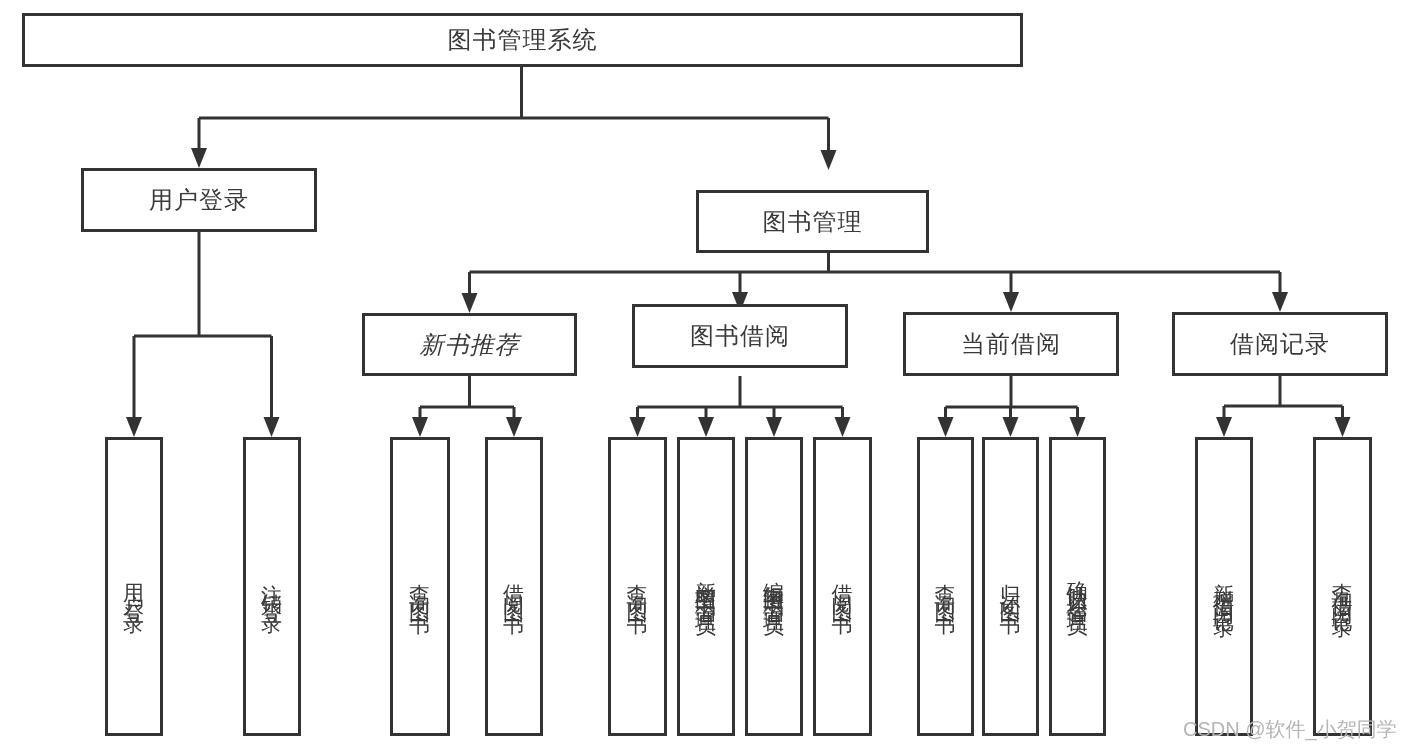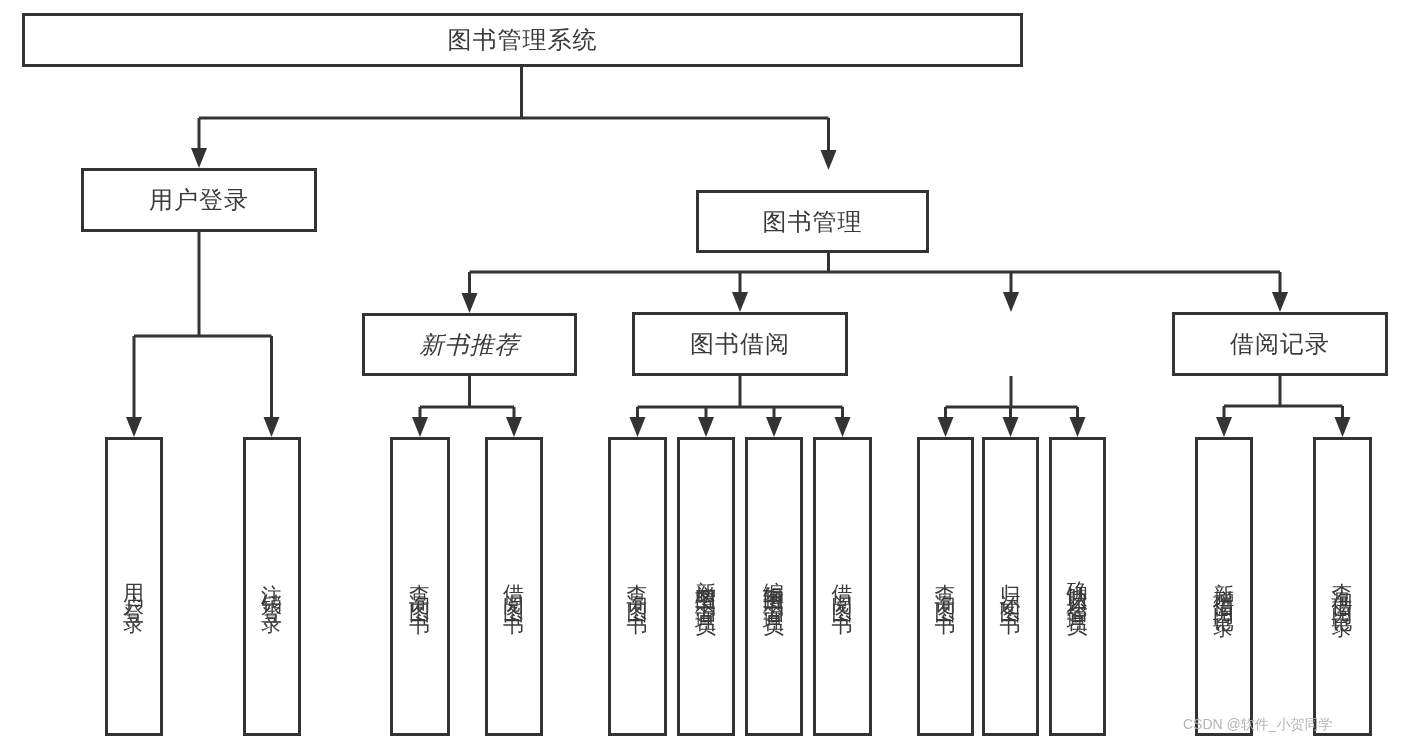--- a/index.html
+++ b/index.html
@@ -11,21 +11,21 @@
   .node{
     position:absolute;box-sizing:border-box;border:3px solid #333333;background:#ffffff;
     display:flex;align-items:center;justify-content:center;text-align:center;
   }
   .h-label{font-size:24px;letter-spacing:1px;white-space:nowrap;}
   .v-node .v-label{
     writing-mode:vertical-rl;text-orientation:mixed;
     font-size:21px;letter-spacing:10px;line-height:1;white-space:nowrap;
   }
   .watermark{
-    position:absolute;left:1183px;top:716px;font-size:14px;color:#b5b5b8;
+    position:absolute;left:1183px;top:716px;font-size:20px;color:#b5b5b8;
     letter-spacing:0px;white-space:nowrap;
   }
 </style>
 </head>
 <body>
 
 <div class="stage">
 
   <svg class="wires" viewBox="0 0 1405 747" xmlns="http://www.w3.org/2000/svg">
     <g stroke="#333333" stroke-width="3" fill="none">
@@ -74,22 +74,25 @@
   <div class="node" style="left:81px;top:168px;width:236px;height:64px;">
     <span class="h-label">用户登录</span>
   </div>
   <div class="node" style="left:696px;top:170px;width:233px;height:63px;margin-top:20px;">
     <span class="h-label">图书管理</span>
   </div>
 
   <div class="node" style="left:362px;top:313px;width:215px;height:63px;font-style:italic;">
     <span class="h-label">新书推荐</span>
   </div>
-  <div class="node" style="left:632px;top:312px;width:216px;height:64px;text-align:right;">
+  <div class="node" style="left:632px;top:304px;width:216px;height:64px;text-align:right;">
     <span class="h-label">图书借阅</span>
+  </div>
+  <div class="node" style="left:903px;top:312px;width:216px;height:64px;">
+    <span class="h-label">当前借阅</span>
   </div>
   <div class="node" style="left:1172px;top:312px;width:216px;height:64px;text-align:center;">
     <span class="h-label">借阅记录</span>
   </div>
 
   <div class="node v-node" style="left:105px;top:437px;width:58px;height:299px;">
     <span class="v-label">用户登录</span>
   </div>
   <div class="node v-node" style="left:243px;top:437px;width:58px;height:299px;">
     <span class="v-label">注销登录</span>

